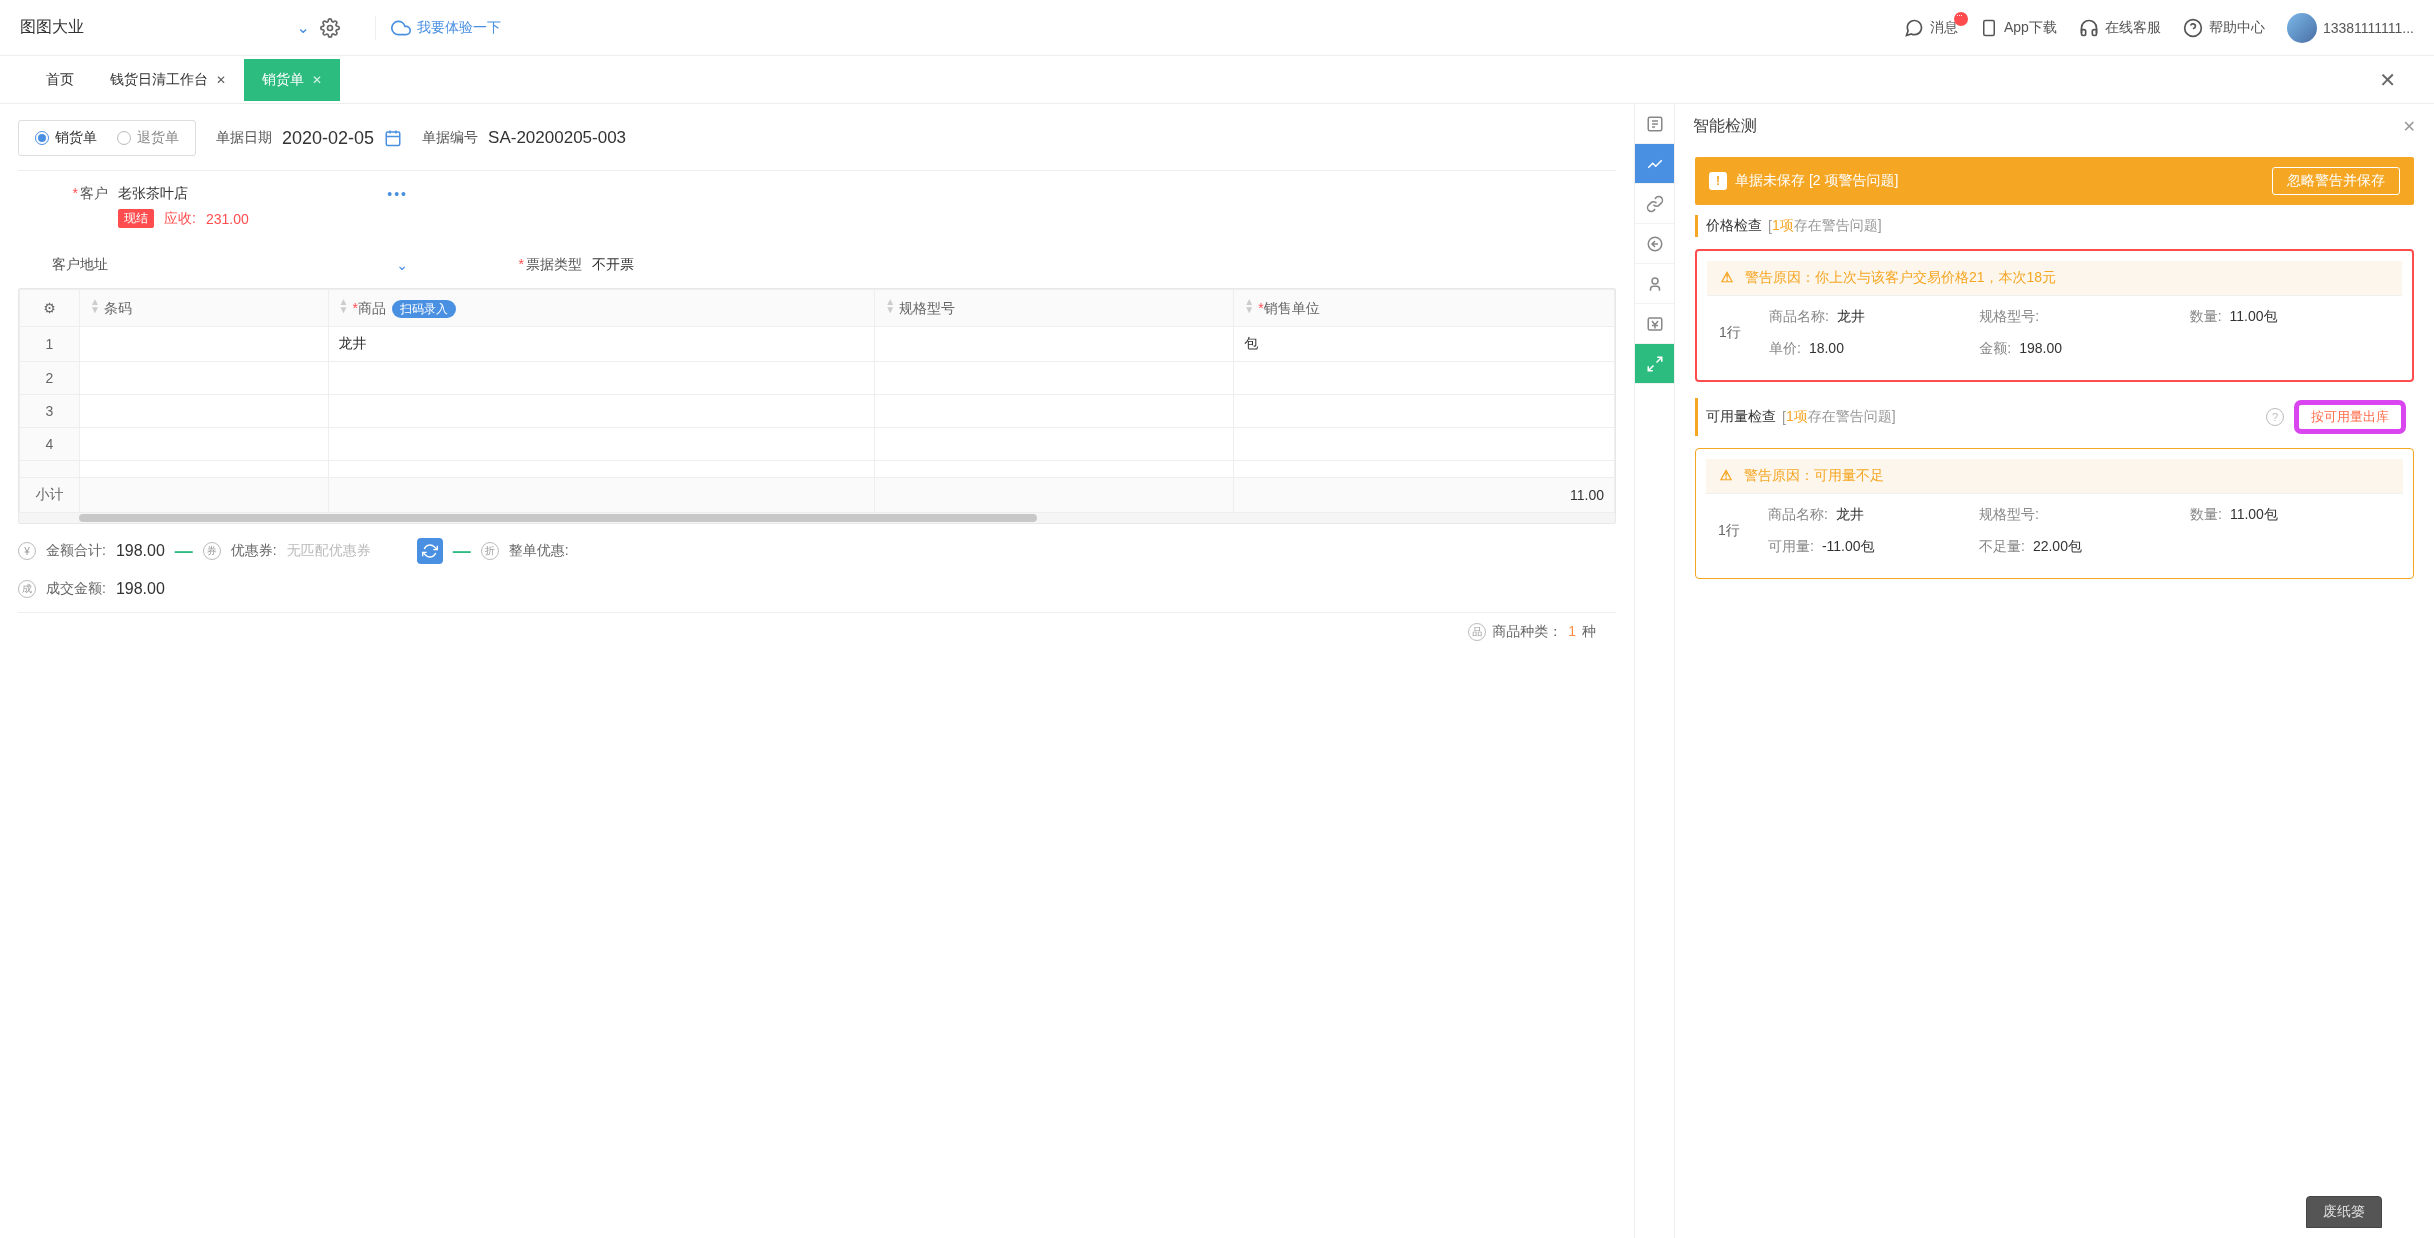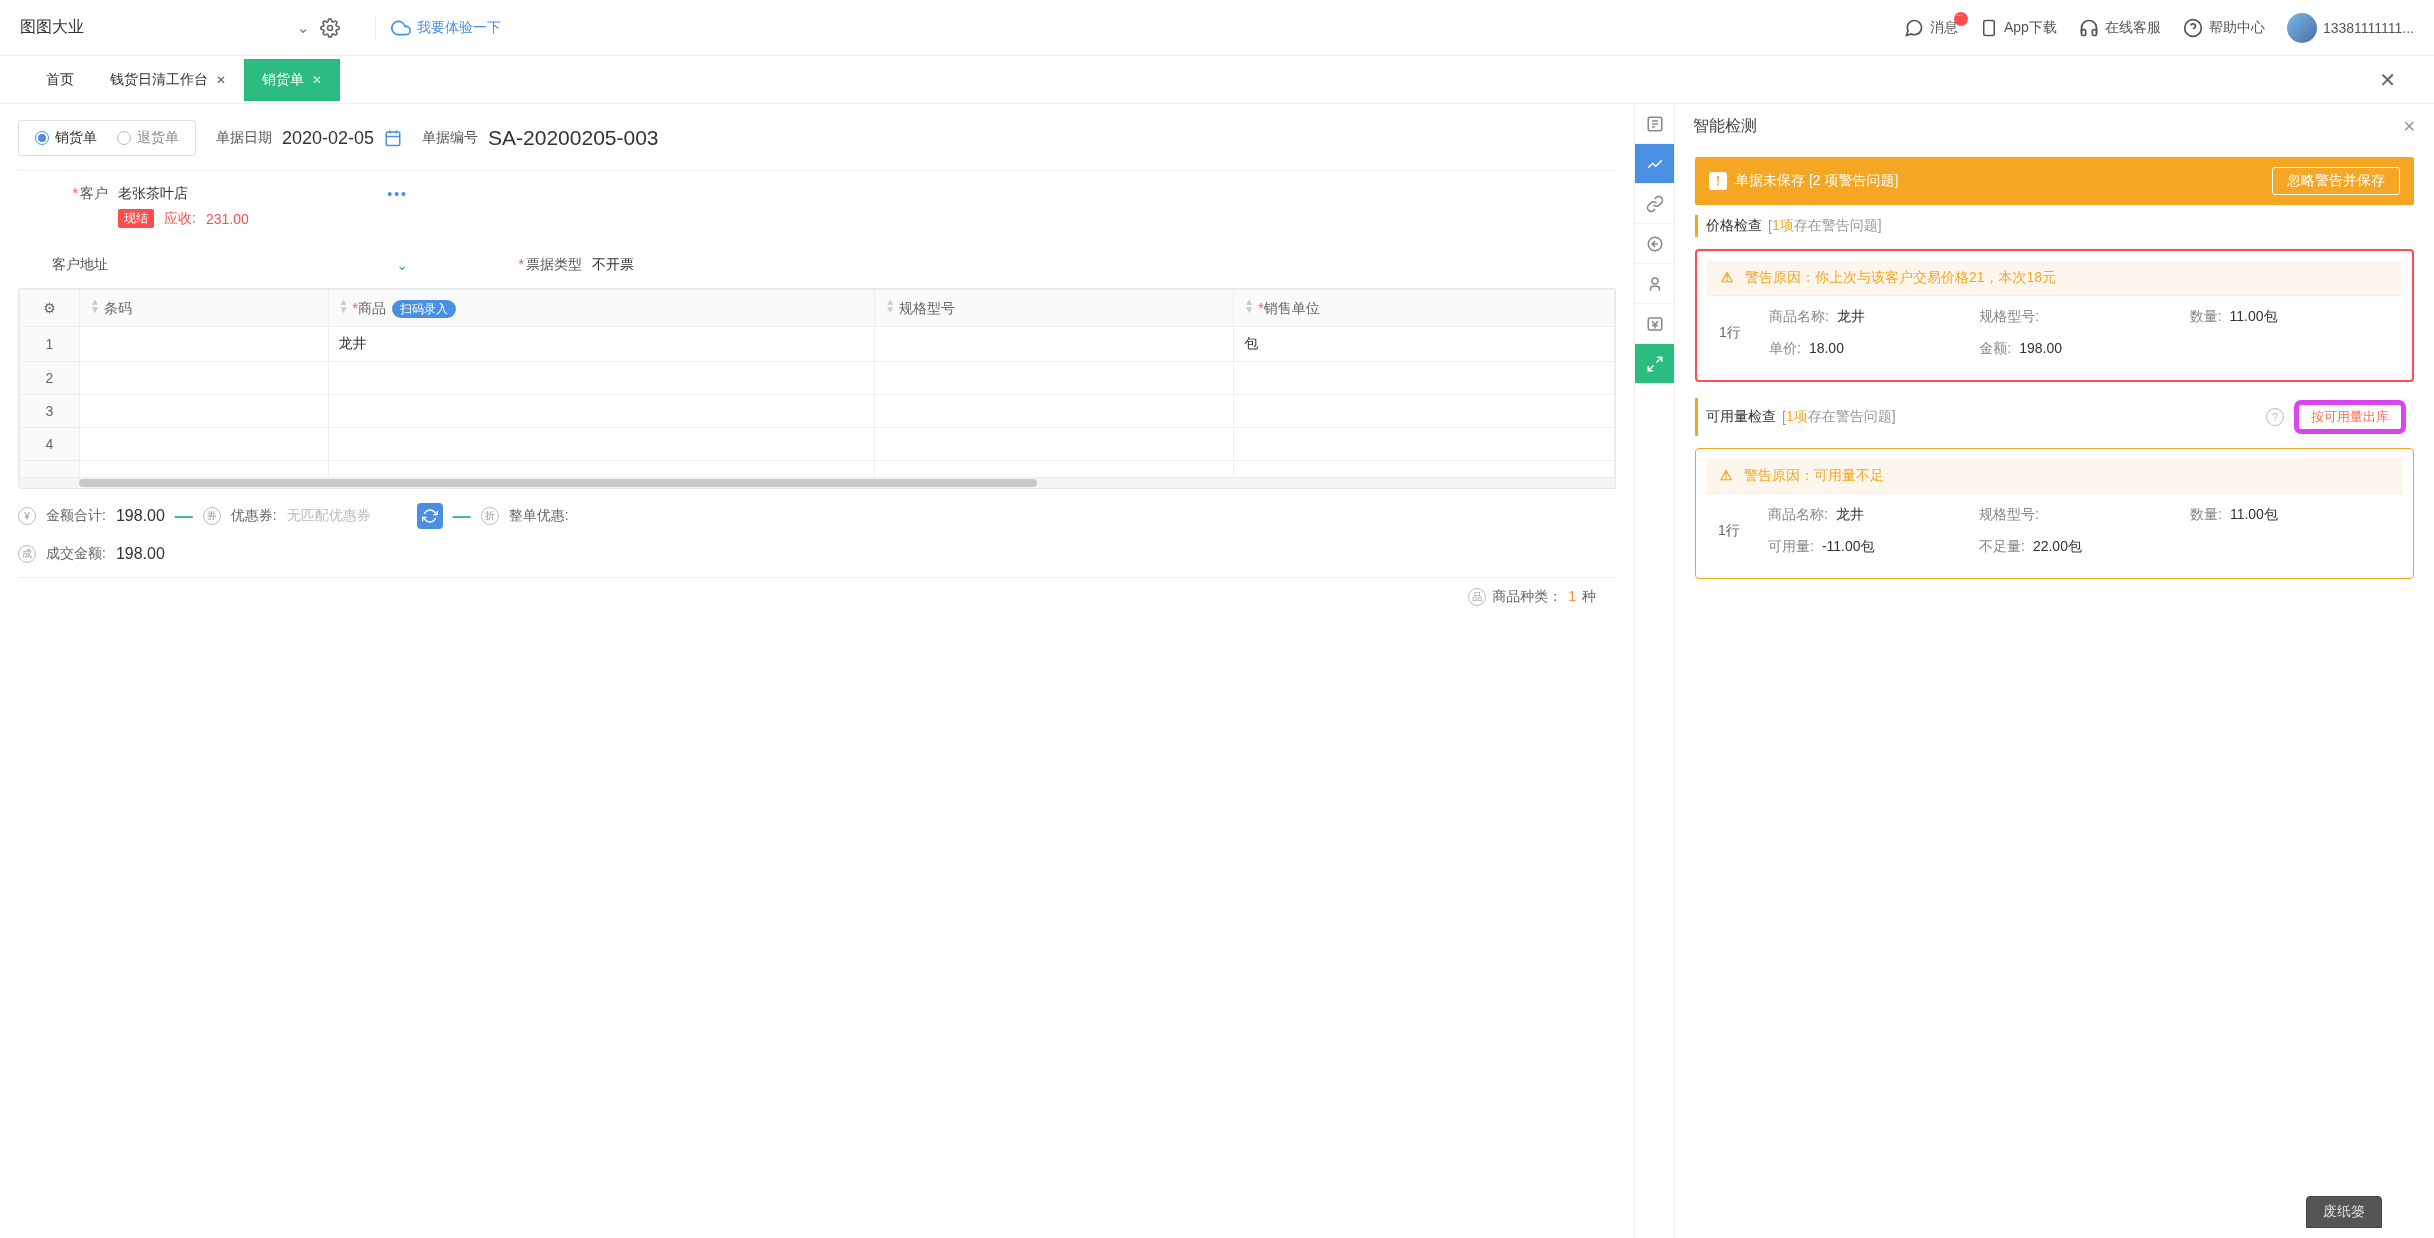--- a/index.html
+++ b/index.html
@@ -204,21 +204,21 @@
           <svg width="18" height="18" viewBox="0 0 24 24" fill="none" stroke="currentColor" stroke-width="2">
               <rect x="3" y="4" width="18" height="18" rx="2"></rect>
               <line x1="16" y1="2" x2="16" y2="6"></line>
               <line x1="8" y1="2" x2="8" y2="6"></line>
               <line x1="3" y1="10" x2="21" y2="10"></line>
             </svg>
         </span>
       </div>
       <div class="field">
         <span class="label" style="width:auto">单据编号</span>
-        <span style="font-size:21px">SA-20200205-003</span>
+        <span style="font-size:17px">SA-20200205-003</span>
       </div>
     </div>
 
     <div class="field-row">
       <div style="display:flex;flex-direction:column;gap:6px">
         <div class="field">
           <span class="label"><span class="req">*</span><span>客户</span></span>
           <span class="value" style="width:290px">
             <span>老张茶叶店</span>
             <span class="ellips">•••</span>
@@ -286,20 +286,27 @@
               <td></td>
               <td></td>
               <td></td>
             </tr>
           <tr>
               <td class="rownum"></td>
               <td></td>
               <td></td>
               <td></td>
               <td></td>
+            </tr>
+          <tr class="totals-row">
+              <td class="rownum">小计</td>
+              <td></td>
+              <td></td>
+              <td></td>
+              <td style="text-align:right">11.00</td>
             </tr>
         </tbody>
       </table>
       <div class="scroll-bar">
           <div class="scroll-thumb"></div>
         </div>
     </div>
 
     <div class="summary">
       <div class="summary-line">

